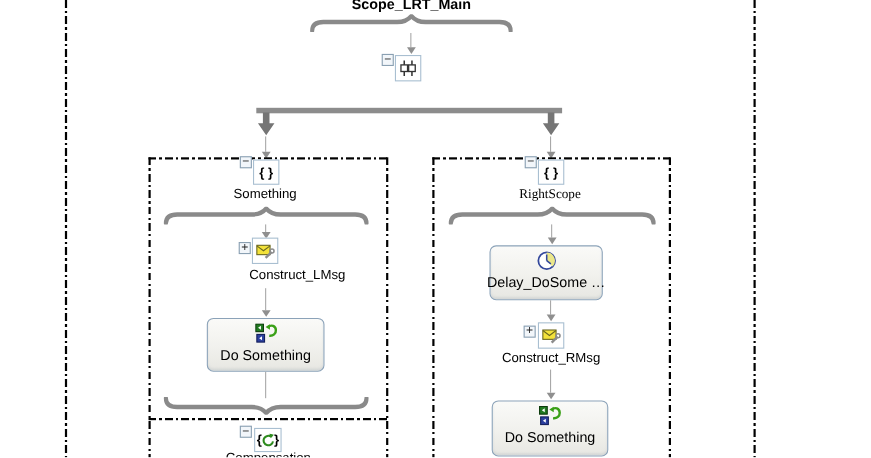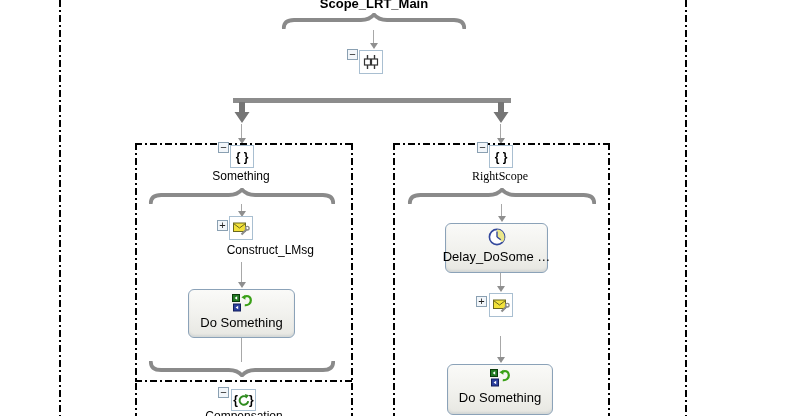--- a/index.html
+++ b/index.html
@@ -160,20 +160,21 @@
 
   <div class="pm" style="left:476px;top:296px;">+</div>
   <div class="ibox" style="left:489px;top:293px;width:24px;height:24px;">
     <svg width="18" height="18" viewBox="0 0 18 18">
       <rect x="1.5" y="4" width="12" height="8.5" fill="#f3e23a" stroke="#6b681f" stroke-width="1"></rect>
       <polyline points="1.5,4.5 7.5,9 13.5,4.5" fill="none" stroke="#6b681f" stroke-width="1"></polyline>
       <line x1="9.5" y1="15.5" x2="15" y2="10" stroke="#8c8c8c" stroke-width="2.2"></line>
       <circle cx="15.3" cy="9.2" r="1.8" fill="none" stroke="#8c8c8c" stroke-width="1.4"></circle>
     </svg>
   </div>
+  <div class="lbl" style="left:431px;top:318px;width:140px;">Construct_RMsg</div>
 
   <div class="varrow" style="left:500px;top:336px;height:21px;"></div>
 
   <div class="task" style="left:447px;top:364px;width:106px;height:51px;">
     <svg style="margin-top:4px;" width="20" height="18" viewBox="0 0 20 18">
       <rect x="0.5" y="0.5" width="7" height="7" fill="#217a21" stroke="#0c3b0c"></rect>
       <polygon points="5.2,2.2 5.2,5.8 2.6,4" fill="#fff"></polygon>
       <rect x="1.5" y="10" width="7" height="7" fill="#2b3f9e" stroke="#131f5c"></rect>
       <polygon points="6.2,11.7 6.2,15.3 3.6,13.5" fill="#fff"></polygon>
       <path d="M12,3.2 C14.5,0.8 18.6,2.4 18.8,6 C19,9.4 16.3,11.6 12.8,11.2" fill="none" stroke="#3aa017" stroke-width="2.2"></path>

